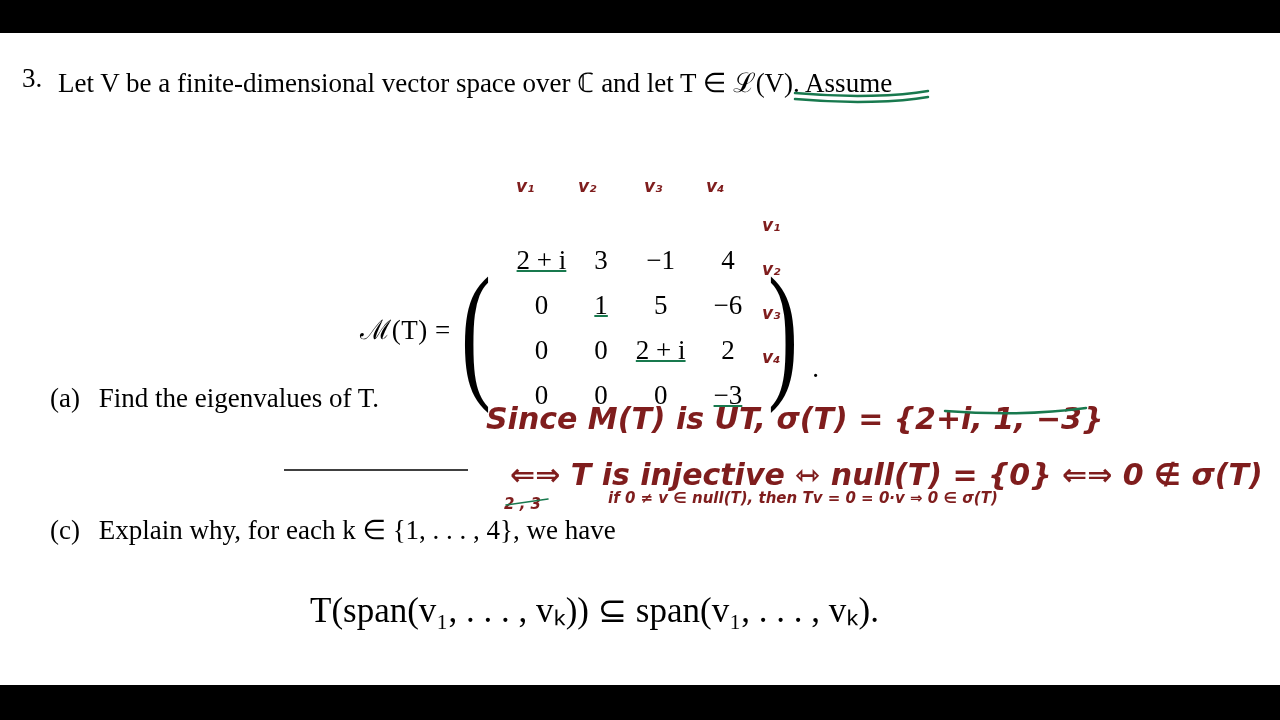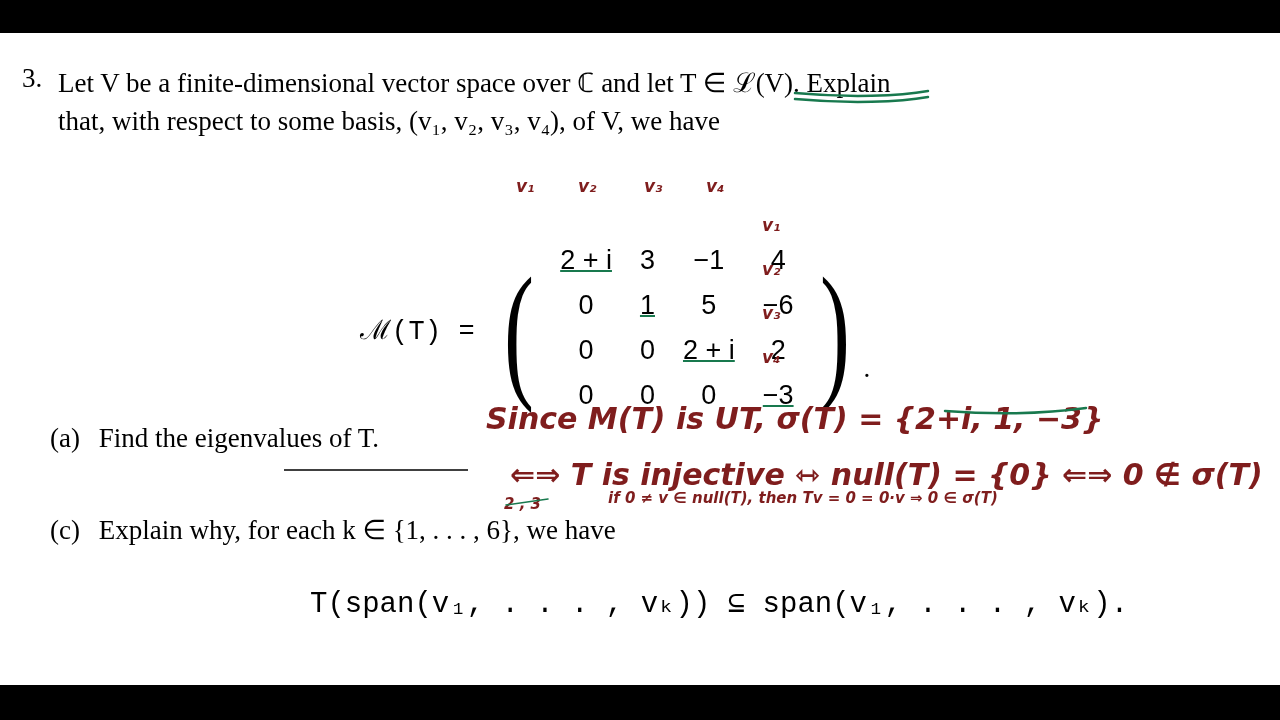--- a/index.html
+++ b/index.html
@@ -59,42 +59,42 @@
   
   #matrix-block {
     position: absolute;
     left: 360px;
     top: 205px;
     display: flex;
     align-items: center;
     font-size: 27px;
   }
   #matrix-lhs {
-    font-family: Liberation Mono, monospace;
-    margin-right: 19px;
+    font-family: Liberation Serif, serif;
+    margin-right: 0;
     letter-spacing: 0.5px;
   }
   .paren {
     font-size: 150px;
     line-height: 0;
     font-family: "Liberation Serif", serif;
     transform: scaleX(0.6);
     display: inline-block;
     position: relative;
     top: 2px;
   }
   table.mat {
     border-collapse: collapse;
     margin: 0 2px;
   }
   table.mat td {
     text-align: center;
     padding: 7px 14px;
     font-size: 27px;
-    font-family: Liberation Sans, sans-serif;
+    font-family: Liberation Serif, serif;
     position: relative;
   }
   .uline { text-decoration: underline; text-decoration-color: #18794e; text-decoration-thickness: 2px; }
   #matrix-period {
     font-size: 27px;
     margin-left: 4px;
     align-self: flex-end;
     position: relative;
     top: -34px;
   }
@@ -105,28 +105,27 @@
   }
   
   .rowann {
     font-size: 17px;
   }
 
   
   .part {
     font-size: 27px;
   }
-  #part-a { left: 50px; top: 390px; }
+  #part-a { left: 50px; top: 350px; }
   #part-b { left: 50px; top: 425px; }
   #part-c { left: 50px; top: 481px; }
 
   #final-eq {
     left: 310px; top: 552px;
-    font-size: 29px;
-    font-family: Liberation Mono, monospace;
+    font-size: 35px;
   }
 
   
   .hw-lg { font-size: 30px; }
   .hw-sm { font-size: 15px; }
 
   svg.overlay {
     position: absolute;
     left: 0; top: 0;
     width: 1280px;
@@ -135,22 +134,21 @@
   }
 </style>
 </head>
 <body>
 
 <div id="stage">
   <div id="page">
 
     <div class="txt" id="stmt-num">3.</div>
 
-    <div class="txt" id="stmt-line1">Let V be a finite-dimensional vector space over ℂ and let T ∈ ℒ(V).  Explain</div>
-    <div class="txt" id="stmt-line2">that, with respect to some basis, (v₁, v₂, v₃, v₄), of V, we have</div>
+    <div class="txt" id="stmt-line1">Let V be a finite-dimensional vector space over ℂ and let T ∈ ℒ(V).  Assume</div>
 
     <div class="ink colann" style="left:516px; top:143px;">v₁</div>
     <div class="ink colann" style="left:578px; top:143px;">v₂</div>
     <div class="ink colann" style="left:644px; top:143px;">v₃</div>
     <div class="ink colann" style="left:706px; top:143px;">v₄</div>
 
     <div id="matrix-block">
       <span id="matrix-lhs" class="txt" style="position:relative; left:auto; top:auto;">ℳ(T) =</span>
       <span class="paren">(</span>
       <table class="mat">
@@ -194,21 +192,21 @@
       <span>(a)</span>
       <span style="margin-left:12px;">Find the eigenvalues of T.</span>
     </div>
     <div class="ink hw-lg" style="left:486px; top:368px;">Since M(T) is UT,    σ(T) = {2+i, 1, −3}</div>
 
     <div class="ink hw-lg" style="left:492px; top:424px;margin-left:18px;">⇐⇒ T is injective ⇿ null(T) = {0}   ⇐⇒ 0 ∉ σ(T)</div>
     <div class="ink hw-sm" style="left:608px; top:456px;font-style:italic;">if 0 ≠ v ∈ null(T), then  Tv = 0 = 0·v ⇒ 0 ∈ σ(T)</div>
 
     <div class="txt part" id="part-c">
       <span>(c)</span>
-      <span style="margin-left:12px;">Explain why, for each k ∈ {1, . . . , 6}, we have</span>
+      <span style="margin-left:12px;">Explain why, for each k ∈ {1, . . . , 4}, we have</span>
     </div>
     <div class="ink hw-sm" style="left:504px; top:462px;">2 , 3</div>
 
     <div class="txt" id="final-eq">T(span(v₁, . . . , vₖ)) ⊆ span(v₁, . . . , vₖ).</div>
 
     <svg class="overlay" viewBox="0 0 1280 652">
 
       <path d="M795 60 C 850 65, 900 63, 928 58" stroke="#18794e" stroke-width="2.5" fill="none" stroke-linecap="round"></path>
       <path d="M795 66 C 850 71, 900 69, 928 64" stroke="#18794e" stroke-width="2.5" fill="none" stroke-linecap="round"></path>
 

